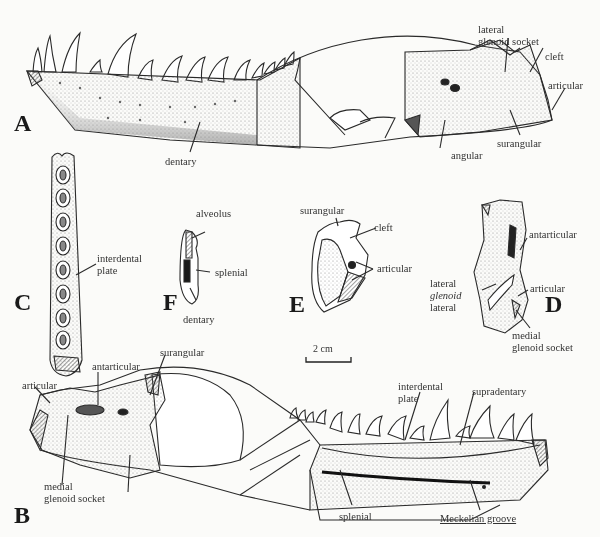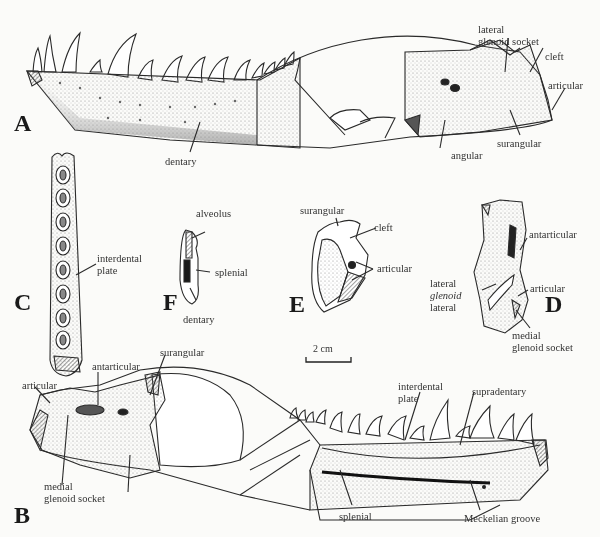--- a/index.html
+++ b/index.html
@@ -243,13 +243,13 @@
 <div class="lbl" style="left:22px;top:380px;">articular</div>
 <div class="lbl" style="left:92px;top:361px;">antarticular</div>
 <div class="lbl" style="left:160px;top:347px;">surangular</div>
 <div class="lbl" style="left:44px;top:481px;">medial</div>
 <div class="lbl" style="left:44px;top:493px;">glenoid socket</div>
 <div class="lbl" style="left:127px;top:493px;margin-top:48px;">prearticular</div>
 <div class="lbl" style="left:398px;top:381px;">interdental</div>
 <div class="lbl" style="left:398px;top:393px;">plate</div>
 <div class="lbl" style="left:472px;top:386px;">supradentary</div>
 <div class="lbl" style="left:339px;top:511px;">splenial</div>
-<div class="lbl" style="left:464px;top:513px;">Meckelian groove</div>
+<div class="lbl" style="left:440px;top:513px;text-decoration:underline;">Meckelian groove</div>
 
 </body></html>

